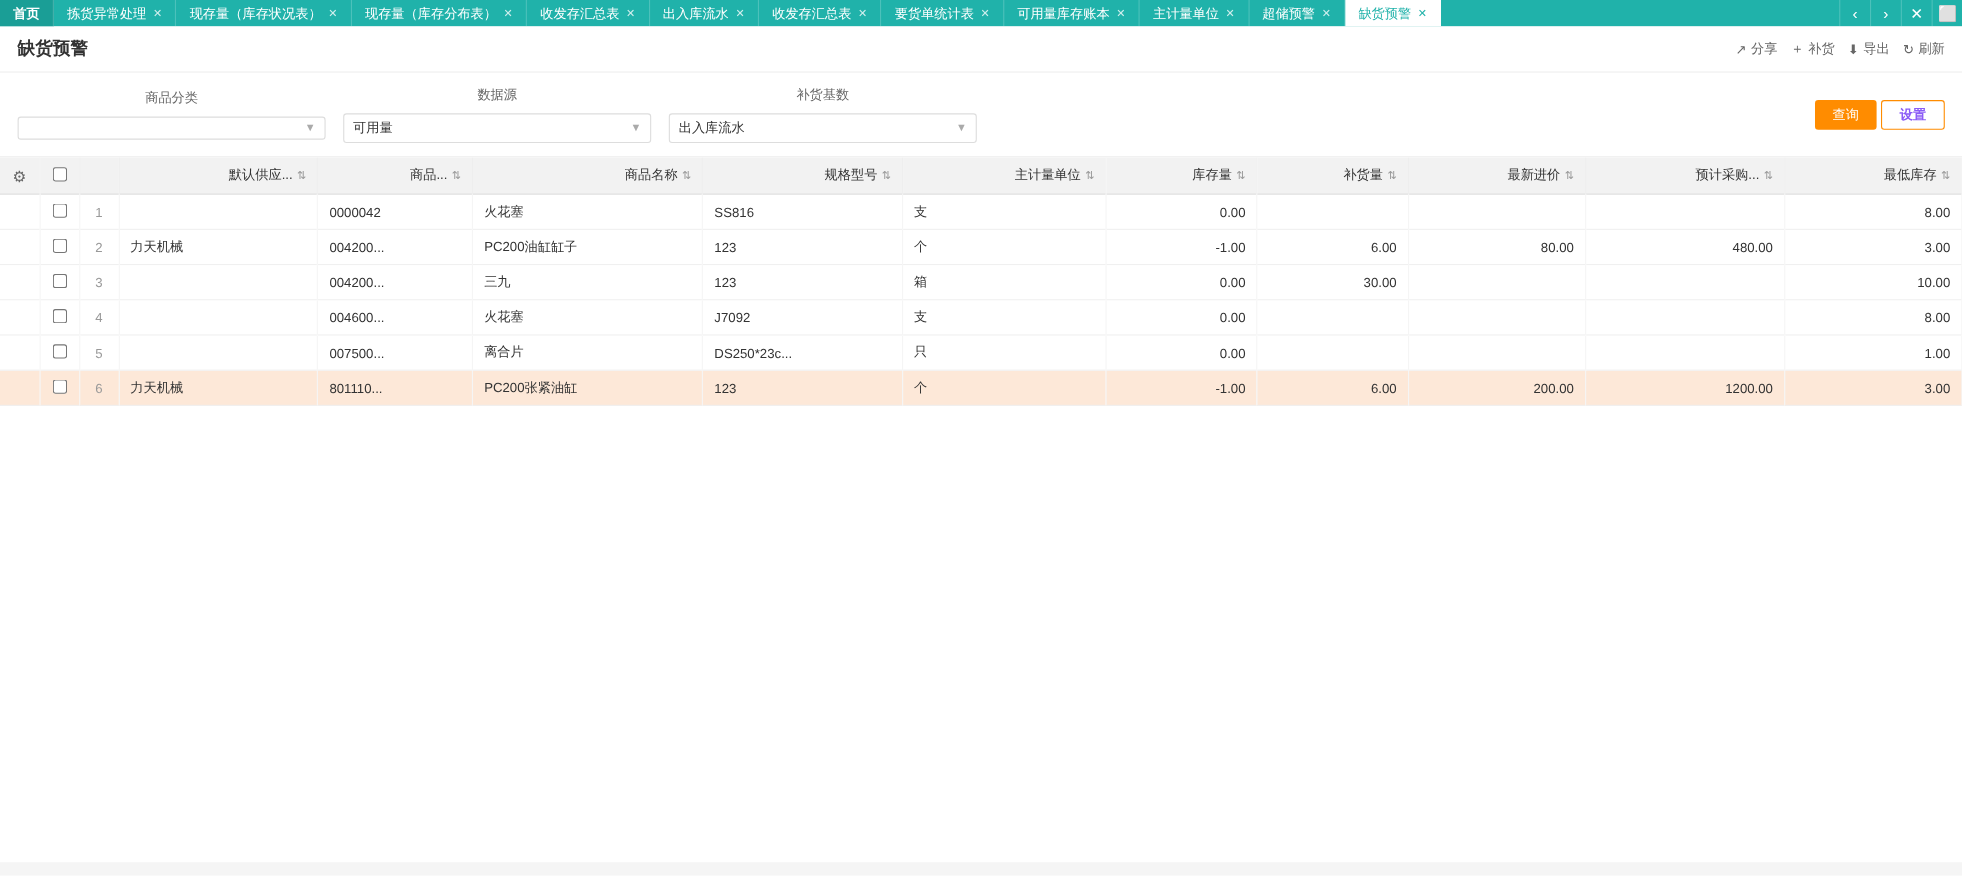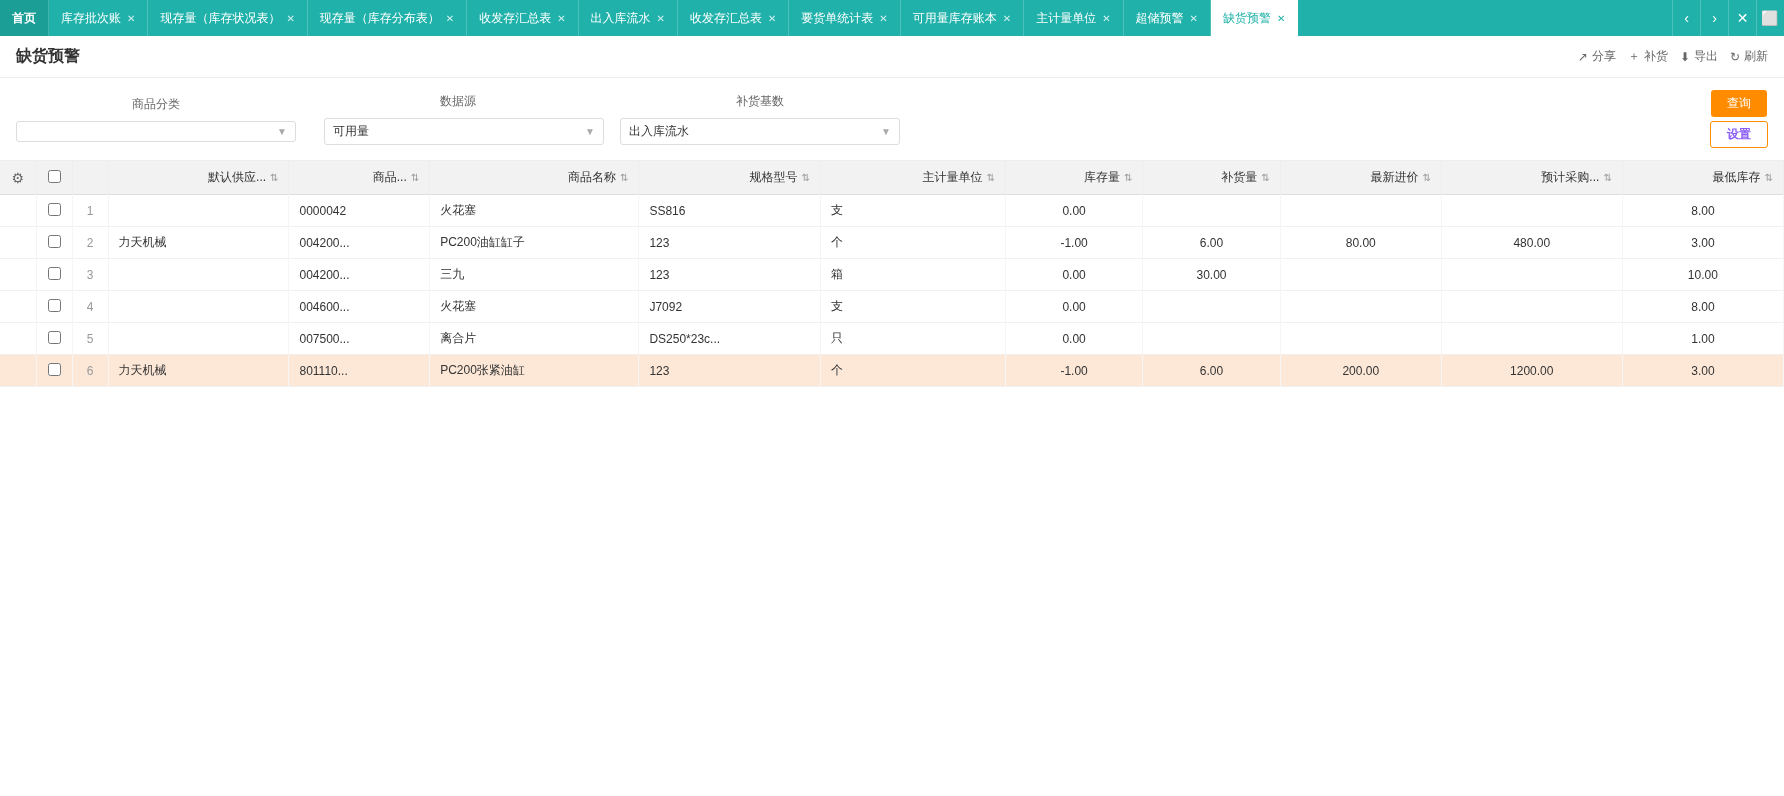--- a/index.html
+++ b/index.html
@@ -3,21 +3,21 @@
   <meta charset="utf-8">
   <style>
     * { box-sizing: border-box; margin: 0; padding: 0; }
     body { font-family: 'Microsoft YaHei', Arial, sans-serif; font-size: 12px; background: #f5f5f5; color: #333; overflow: hidden; }
 
     
     .tab-bar {
       display: flex;
       align-items: center;
       background: #20b2aa;
-      height: 36px;
+      height: 24px;
       overflow: hidden;
     }
     .tab-item {
       display: flex;
       align-items: center;
       padding: 0 12px;
       height: 100%;
       color: #fff;
       font-size: 12px;
       cursor: pointer;
@@ -128,23 +128,22 @@
       color: #333;
       font-size: 12px;
     }
     .filter-select-arrow {
       color: #aaa;
       font-size: 10px;
     }
     .filter-actions {
       margin-left: auto;
       display: flex;
-      flex-direction: column;
+      flex-direction: row;
       gap: 4px;
-      align-items: center;
     }
     .btn-query {
       background: #ff8c00;
       color: #fff;
       border: none;
       border-radius: 3px;
       padding: 5px 16px;
       cursor: pointer;
       font-size: 12px;
     }
@@ -193,21 +192,21 @@
     tbody tr.highlighted {
       background: #fde8d8;
     }
     tbody td {
       padding: 7px 10px;
       color: #333;
       border-right: 1px solid #f5f5f5;
       white-space: nowrap;
     }
     .td-number {
-      text-align: center;
+      text-align: right;
     }
     .col-index {
       width: 36px;
       text-align: center;
       color: #999;
     }
     .col-checkbox {
       width: 36px;
       text-align: center;
     }
@@ -221,21 +220,21 @@
     }
   </style>
 </head>
 <body>
 
 <div class="tab-bar">
   <div class="tab-item">
     <span>首页</span>
   </div>
   <div class="tab-item">
-    <span>库存批次账</span>
+    <span>拣货异常处理</span>
     <span class="close-icon">✕</span>
   </div>
   <div class="tab-item">
     <span>现存量（库存状况表）</span>
     <span class="close-icon">✕</span>
   </div>
   <div class="tab-item">
     <span>现存量（库存分布表）</span>
     <span class="close-icon">✕</span>
   </div>
@@ -306,21 +305,21 @@
   <div class="filter-bar">
     <div class="filter-group">
       <span class="filter-label">商品分类</span>
       <div class="filter-select" style="min-width: 280px;">
         <span class="filter-select-value"></span>
         <span class="filter-select-arrow">▼</span>
       </div>
     </div>
     <div class="filter-group">
       <span class="filter-label">数据源</span>
-      <div class="filter-select" style="min-width: 280px; margin-left: 12px;">
+      <div class="filter-select" style="min-width: 280px;">
         <span class="filter-select-value">可用量</span>
         <span class="filter-select-arrow">▼</span>
       </div>
     </div>
     <div class="filter-group">
       <span class="filter-label">补货基数</span>
       <div class="filter-select" style="min-width: 280px;">
         <span class="filter-select-value">出入库流水</span>
         <span class="filter-select-arrow">▼</span>
       </div>

